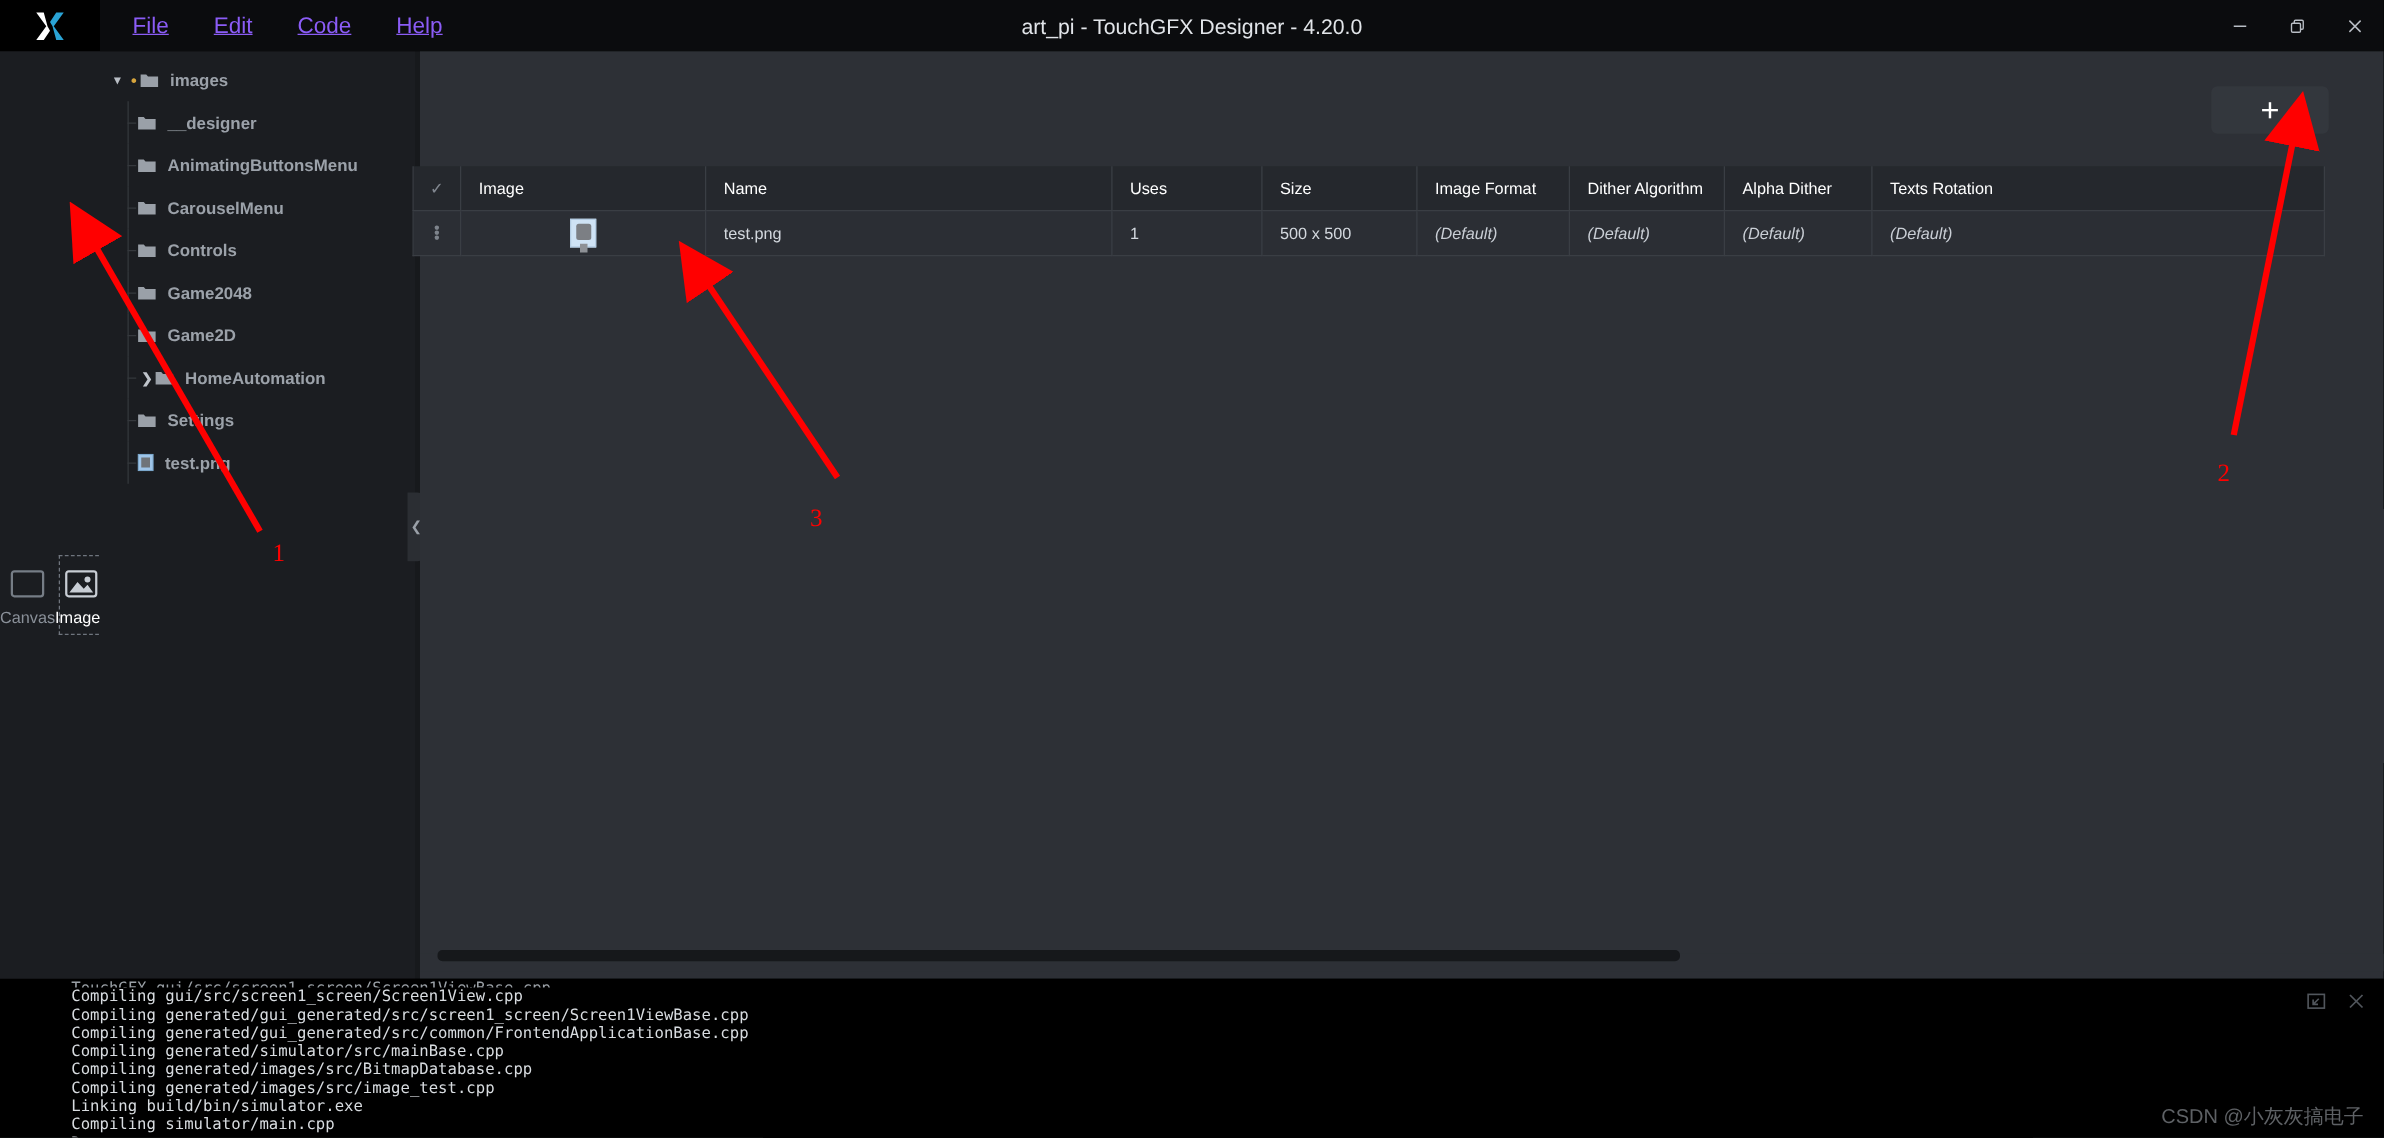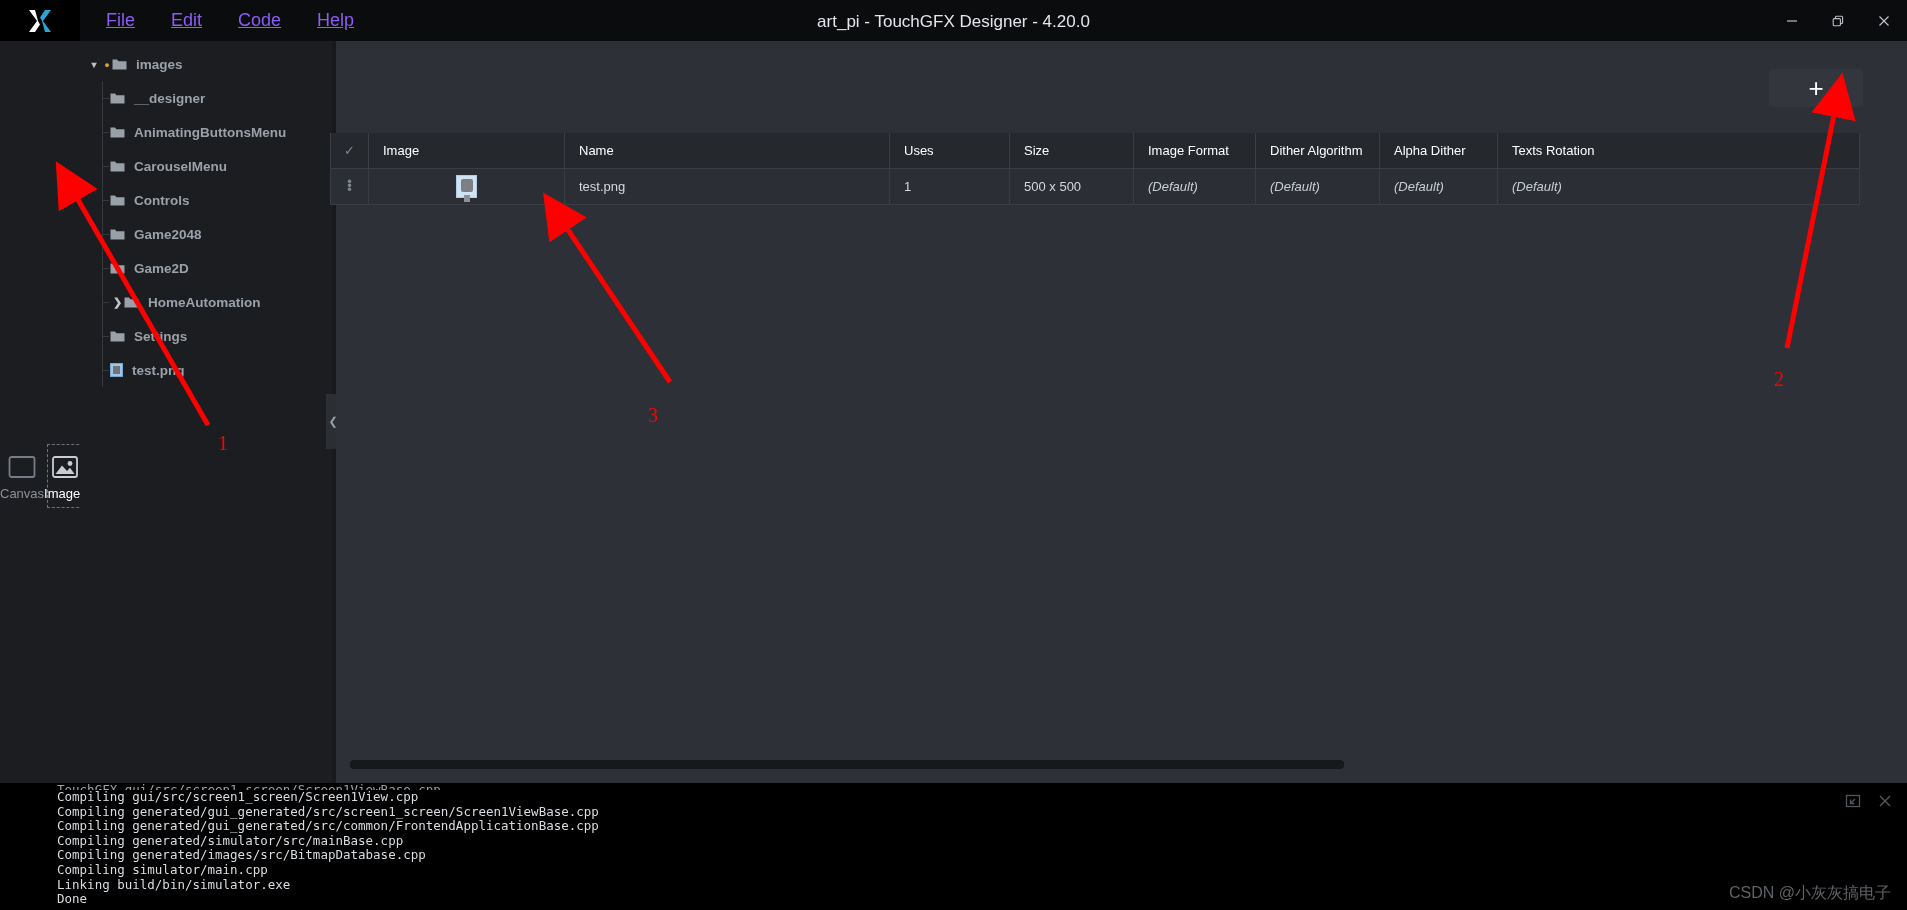--- a/index.html
+++ b/index.html
@@ -418,22 +418,23 @@
     </div>
   </div>
 
   <div class="console">
     <div class="console-line clip">TouchGFX gui/src/screen1_screen/Screen1ViewBase.cpp</div>
     <div class="console-line">Compiling gui/src/screen1_screen/Screen1View.cpp</div>
     <div class="console-line">Compiling generated/gui_generated/src/screen1_screen/Screen1ViewBase.cpp</div>
     <div class="console-line">Compiling generated/gui_generated/src/common/FrontendApplicationBase.cpp</div>
     <div class="console-line">Compiling generated/simulator/src/mainBase.cpp</div>
     <div class="console-line">Compiling generated/images/src/BitmapDatabase.cpp</div>
+    <div class="console-line">Compiling generated/images/src/image_test.cpp</div>
+    <div class="console-line">Linking build/bin/simulator.exe</div>
     <div class="console-line">Compiling simulator/main.cpp</div>
-    <div class="console-line">Linking build/bin/simulator.exe</div>
     <div class="console-line">Done</div>
 
     <div class="console-ctrls">
       <span>
         <svg width="16" height="16" viewBox="0 0 16 16">
           <rect x="1.5" y="2.5" width="13" height="11" fill="none" stroke="currentColor" stroke-width="1.3"></rect>
           <path d="M10 6 L5.5 10.5 M5.5 6.6 L5.5 10.5 L9.4 10.5" fill="none" stroke="currentColor" stroke-width="1.3"></path>
         </svg>
       </span>
       <span>

